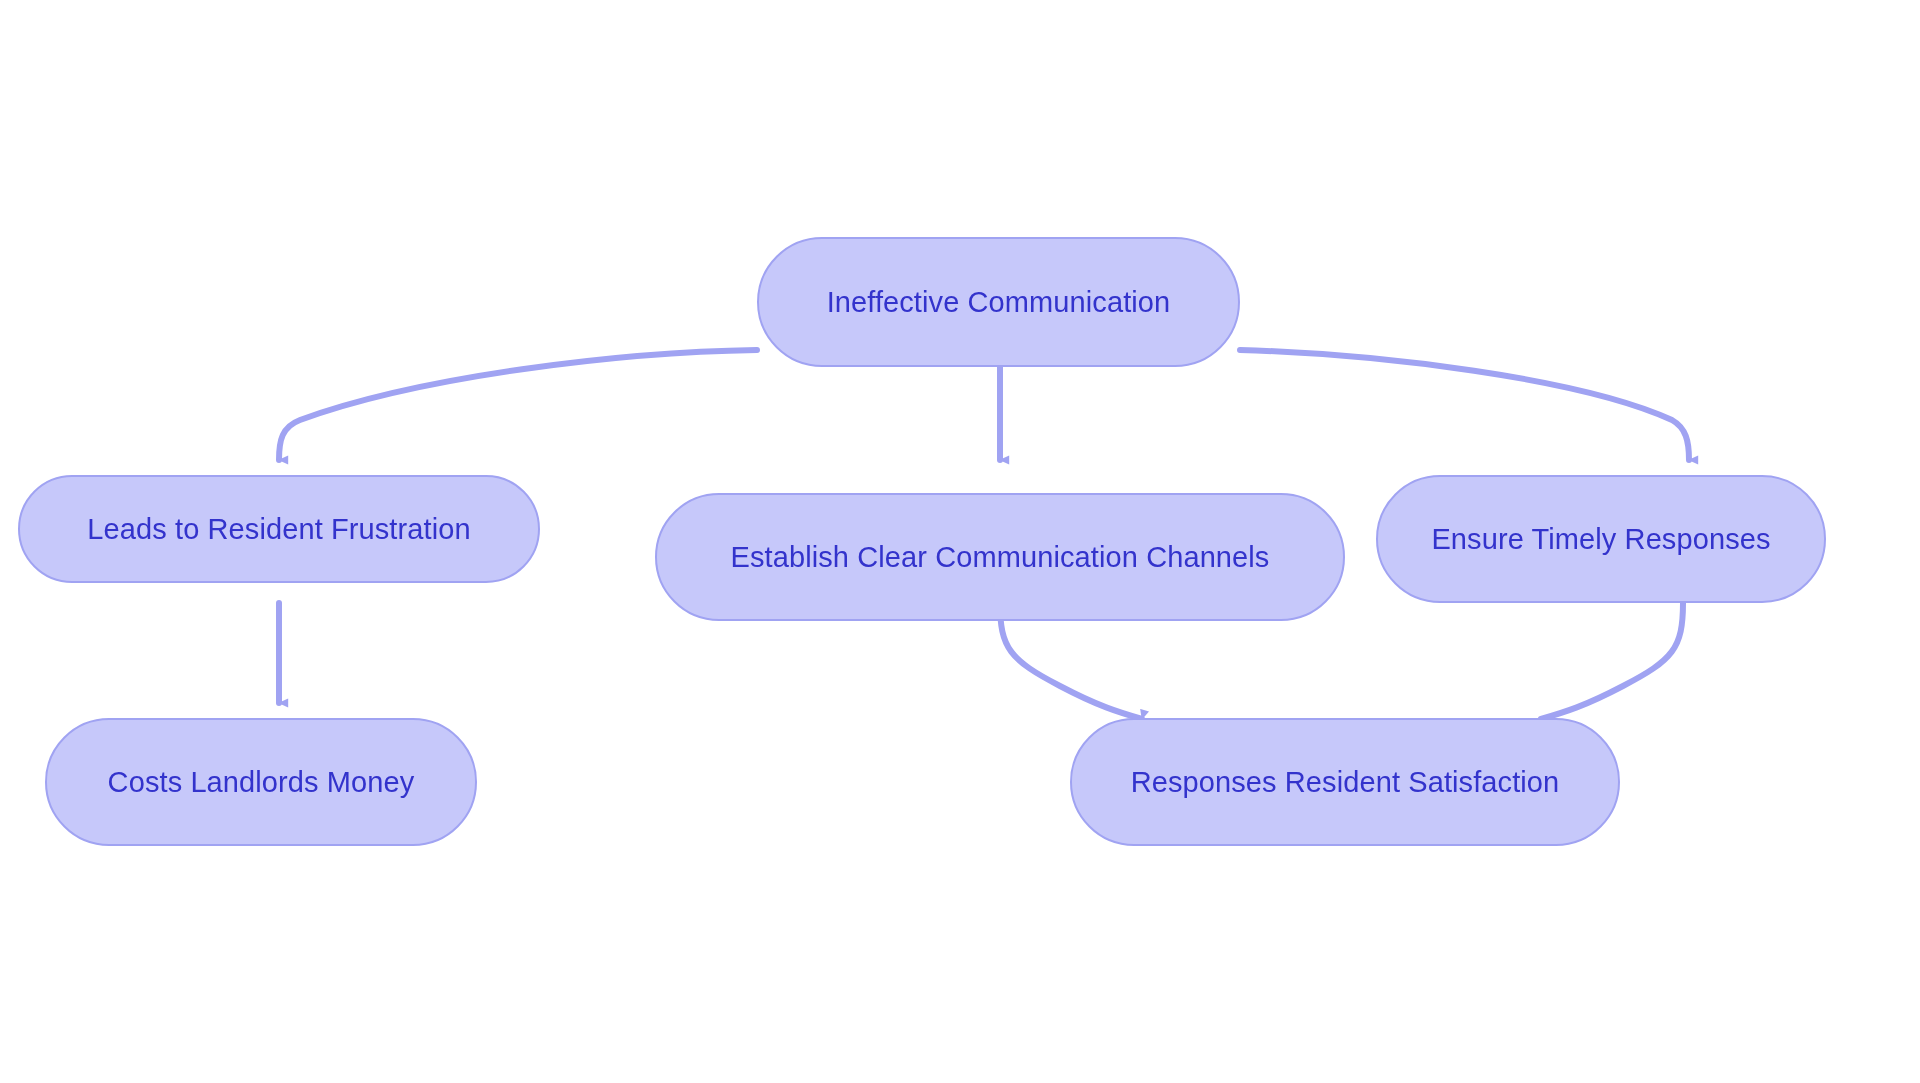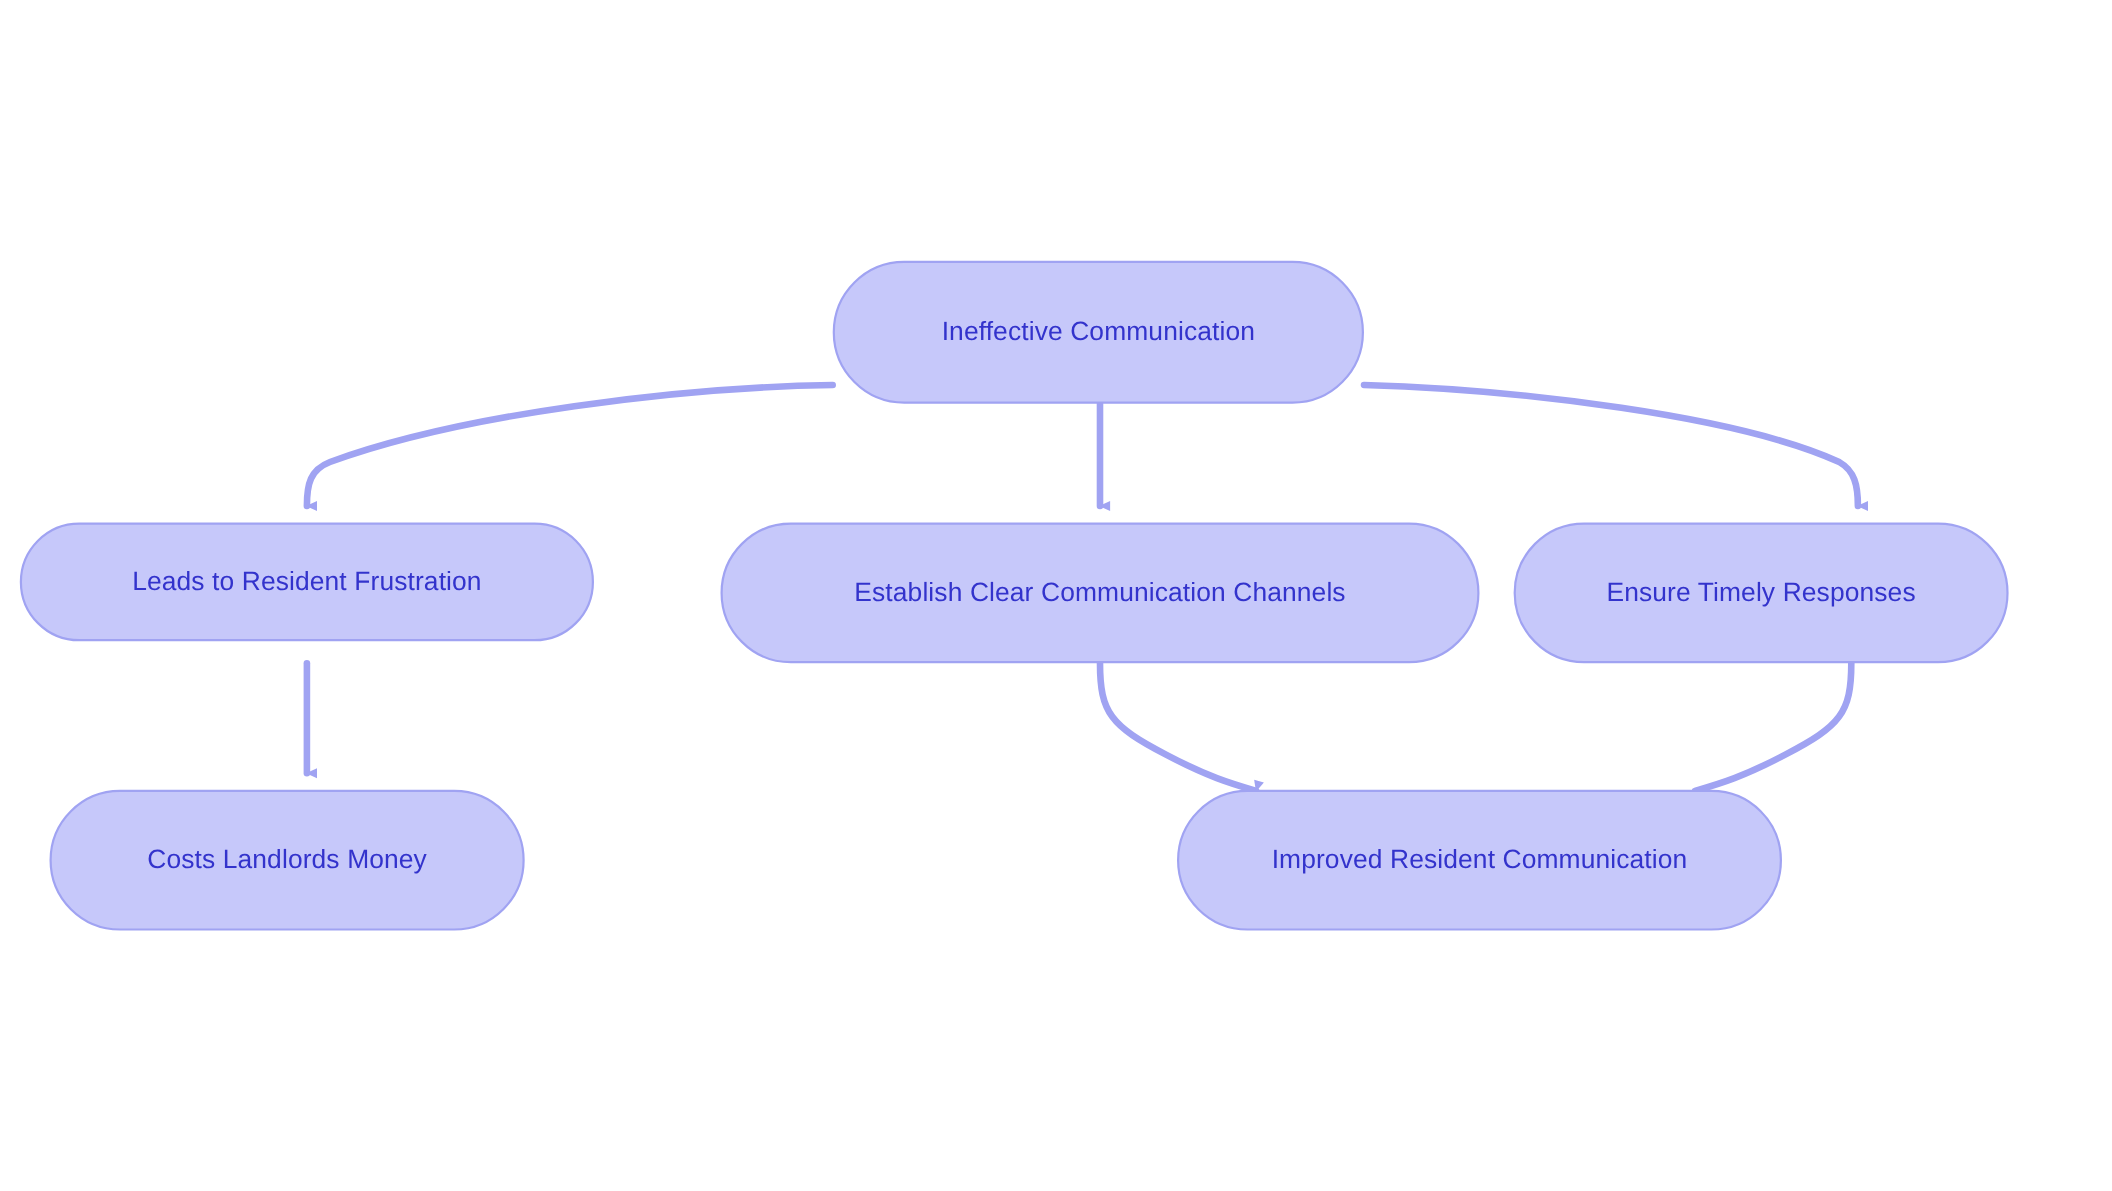--- a/index.html
+++ b/index.html
@@ -31,21 +31,21 @@
     position: absolute;
     box-sizing: border-box;
     display: flex;
     align-items: center;
     justify-content: center;
     background: #c6c8fa;
     border: 2px solid #a0a3f2;
     border-radius: 999px;
     color: #3333cc;
     font-family: "Liberation Sans", sans-serif;
-    font-size: 24px;
+    font-size: 29px;
     font-weight: 400;
     letter-spacing: 0.1px;
     line-height: 1;
     white-space: nowrap;
     text-align: center;
     z-index: 2;
   }
   .node-label {
     display: block;
     padding: 0 34px;
@@ -77,29 +77,29 @@
   </svg>
 
   <div class="node" style="left:757px; top:237px; width:483px; height:130px;">
     <span class="node-label">Ineffective Communication</span>
   </div>
 
   <div class="node" style="left:18px; top:475px; width:522px; height:108px;">
     <span class="node-label">Leads to Resident Frustration</span>
   </div>
 
-  <div class="node" style="left:655px; top:475px; width:690px; height:128px;">
+  <div class="node" style="left:655px; top:493px; width:690px; height:128px;">
     <span class="node-label">Establish Clear Communication Channels</span>
   </div>
 
   <div class="node" style="left:1376px; top:475px; width:450px; height:128px;">
     <span class="node-label">Ensure Timely Responses</span>
   </div>
 
   <div class="node" style="left:45px; top:718px; width:432px; height:128px;">
     <span class="node-label">Costs Landlords Money</span>
   </div>
 
   <div class="node" style="left:1070px; top:718px; width:550px; height:128px;">
-    <span class="node-label">Improved Resident Communication</span>
+    <span class="node-label">Responses Resident Satisfaction</span>
   </div>
 
 </div>
 
 </body></html>

